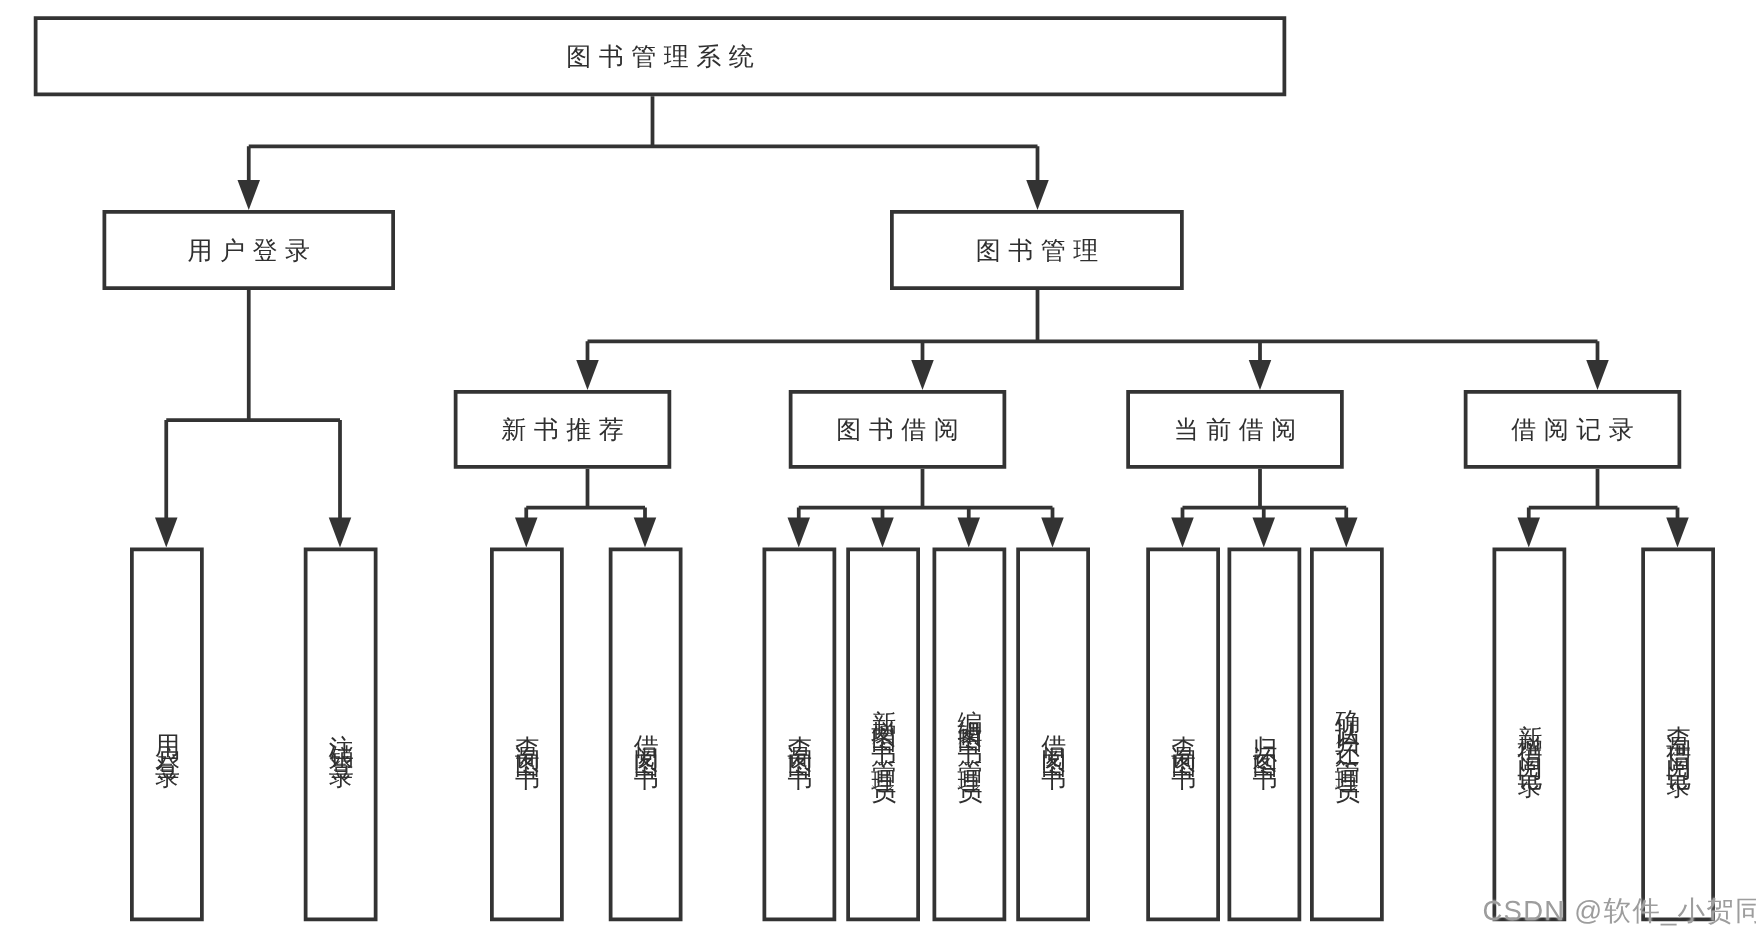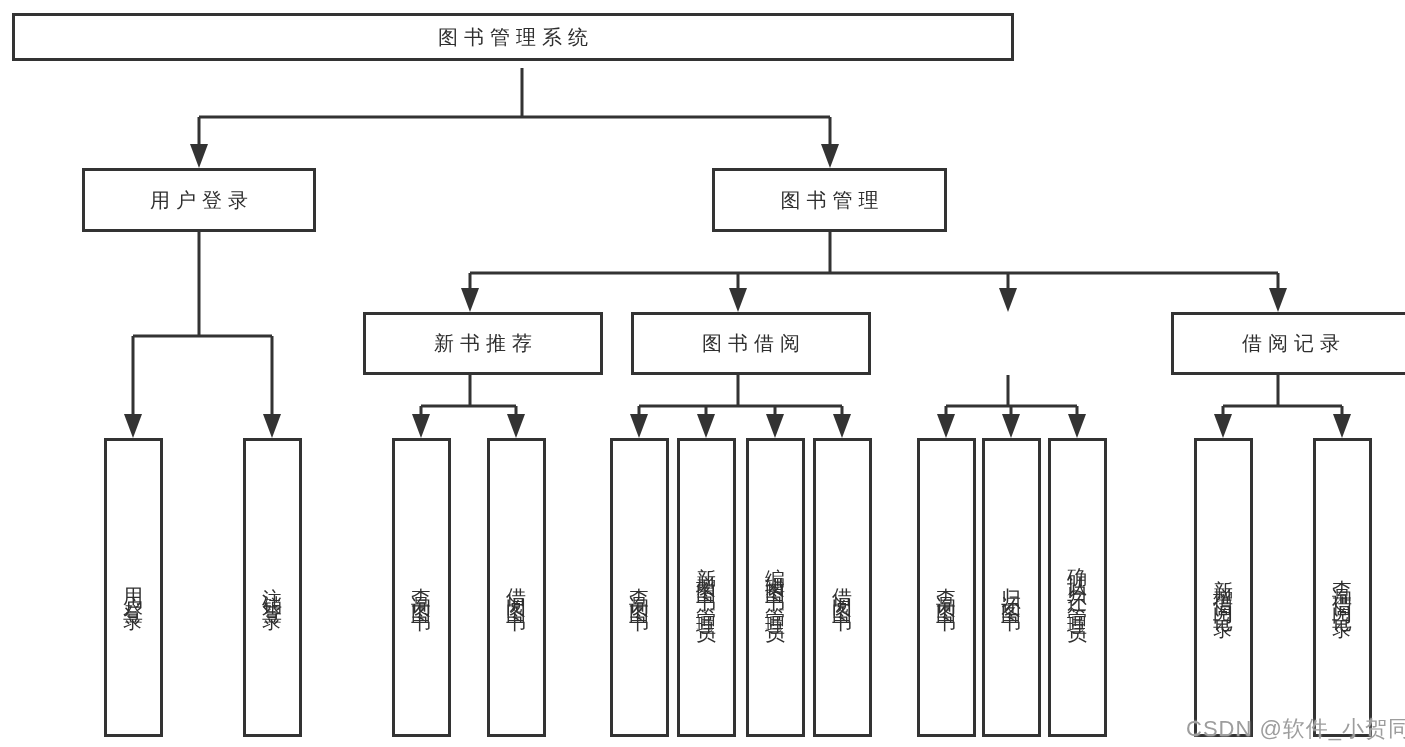--- a/index.html
+++ b/index.html
@@ -37,26 +37,26 @@
   }
   .v-label {
     writing-mode: vertical-rl;
     text-orientation: mixed;
     font-size: 20px;
     letter-spacing: 8px;
     color: #2f2f2f;
     line-height: 1;
   }
   
-  #root-box   { left: 12px;  top: 13px;  width: 1002px; height: 48px; }
+  #root-box   { left: 27px;  top: 13px;  width: 1002px; height: 64px; }
   
   #l2-user    { left: 82px;  top: 168px; width: 234px; height: 64px; }
   #l2-book    { left: 712px; top: 168px; width: 235px; height: 64px; justify-content: center; }
   
-  .l3 { top: 312px; width: 240px; height: 63px; }
+  .l3 { top: 312px; width: 174px; height: 63px; }
   #l3-0 { left: 363px; }
   #l3-1 { left: 631px; }
   #l3-2 { left: 901px; }
   #l3-3 { left: 1171px; }
   
   .leaf { top: 438px; width: 59px; height: 299px; }
   #leaf-a0 { left: 104px; }
   #leaf-a1 { left: 243px; }
   #leaf-b0 { left: 392px; }
   #leaf-b1 { left: 487px; }
@@ -153,20 +153,23 @@
   <div class="box" id="l2-book">
     <span class="h-label">图书管理</span>
   </div>
 
   <div class="box l3" id="l3-0">
     <span class="h-label">新书推荐</span>
   </div>
   <div class="box l3" id="l3-1">
     <span class="h-label">图书借阅</span>
   </div>
+  <div class="box l3" id="l3-2">
+    <span class="h-label">当前借阅</span>
+  </div>
   <div class="box l3" id="l3-3">
     <span class="h-label">借阅记录</span>
   </div>
 
   <div class="box leaf" id="leaf-a0">
     <span class="v-label">用户登录</span>
   </div>
   <div class="box leaf" id="leaf-a1">
     <span class="v-label">注销登录</span>
   </div>

